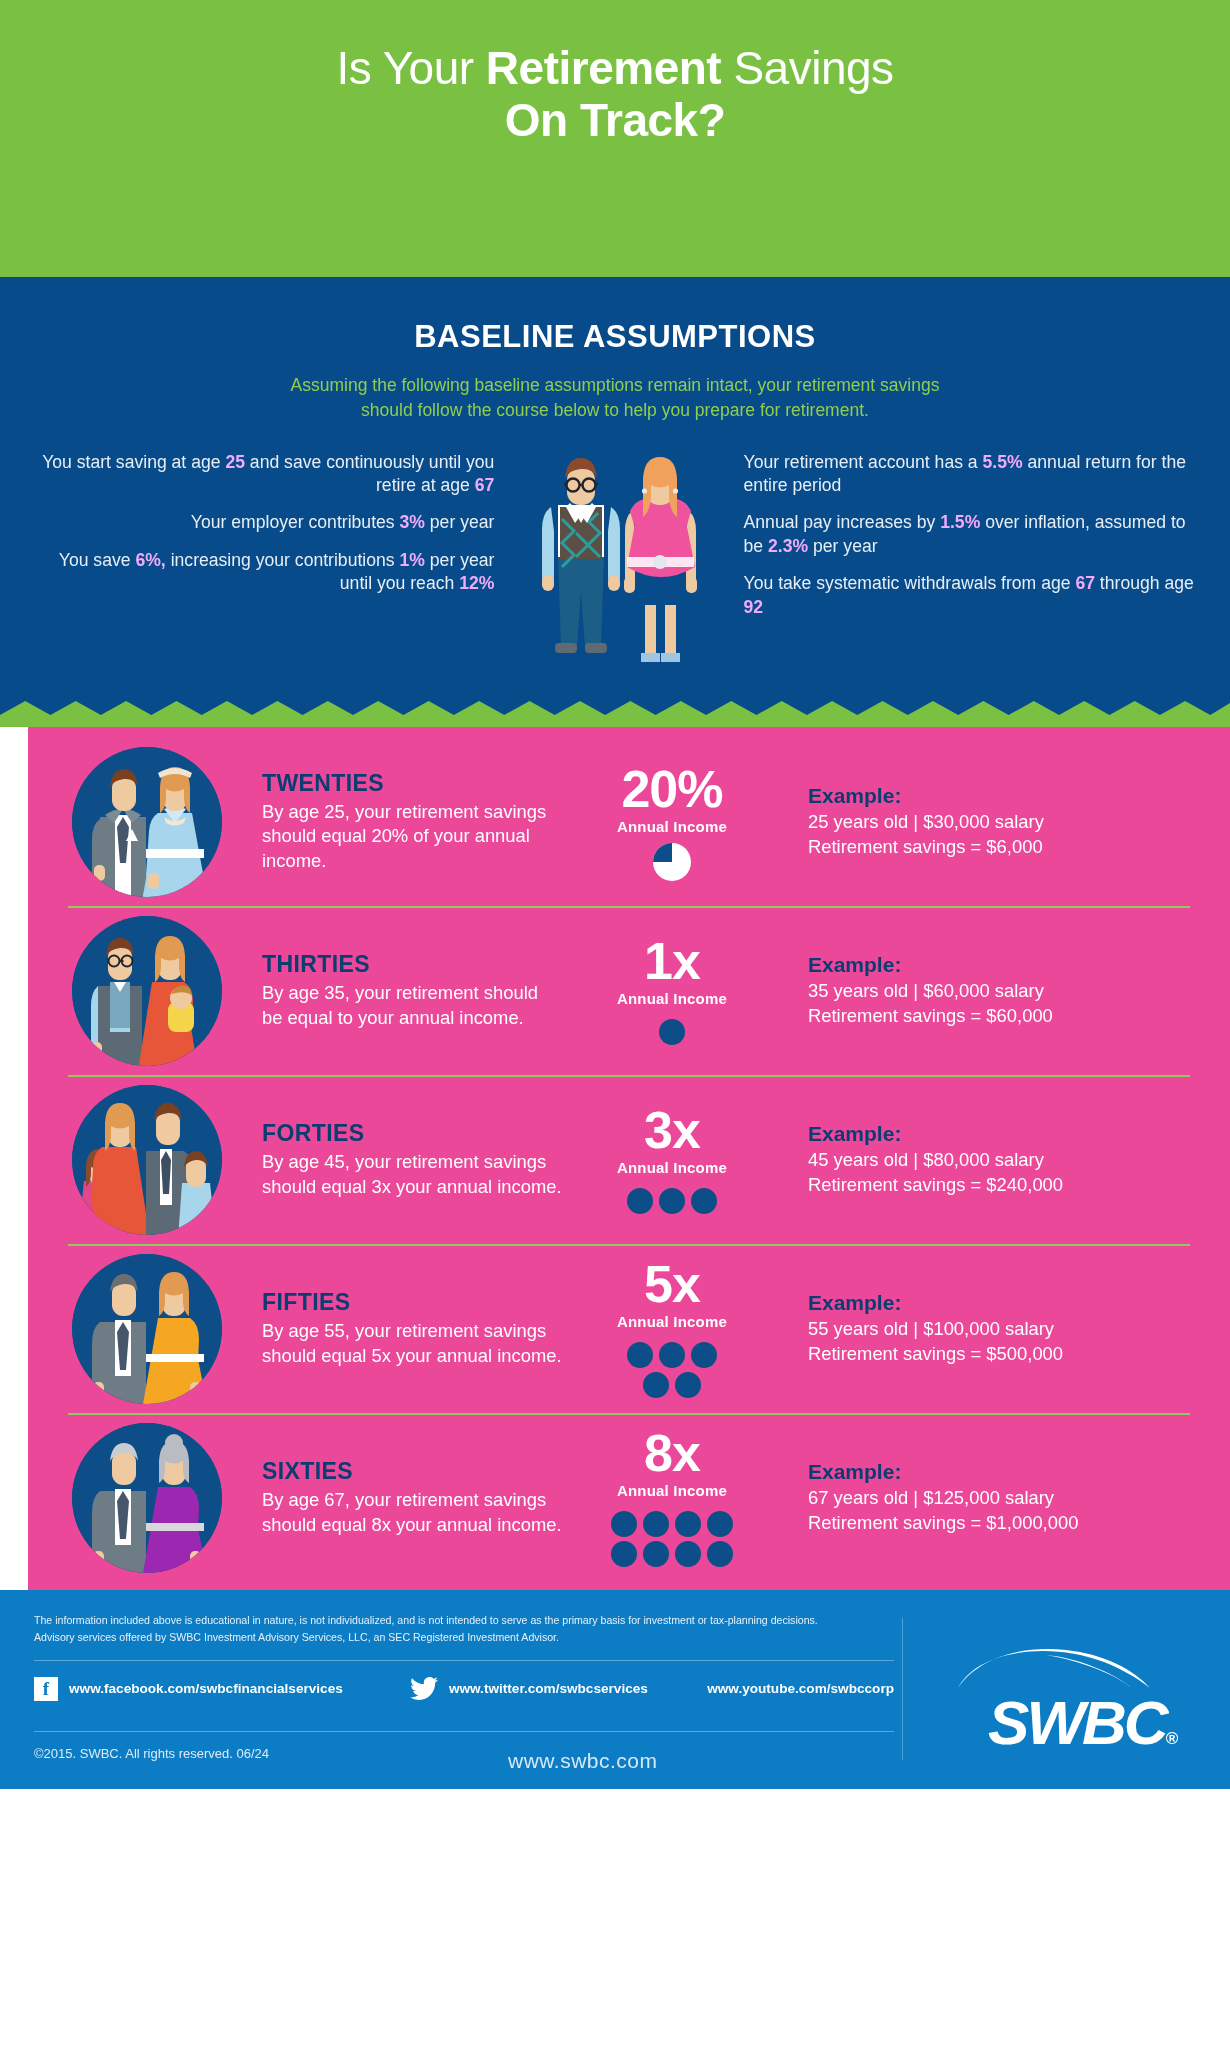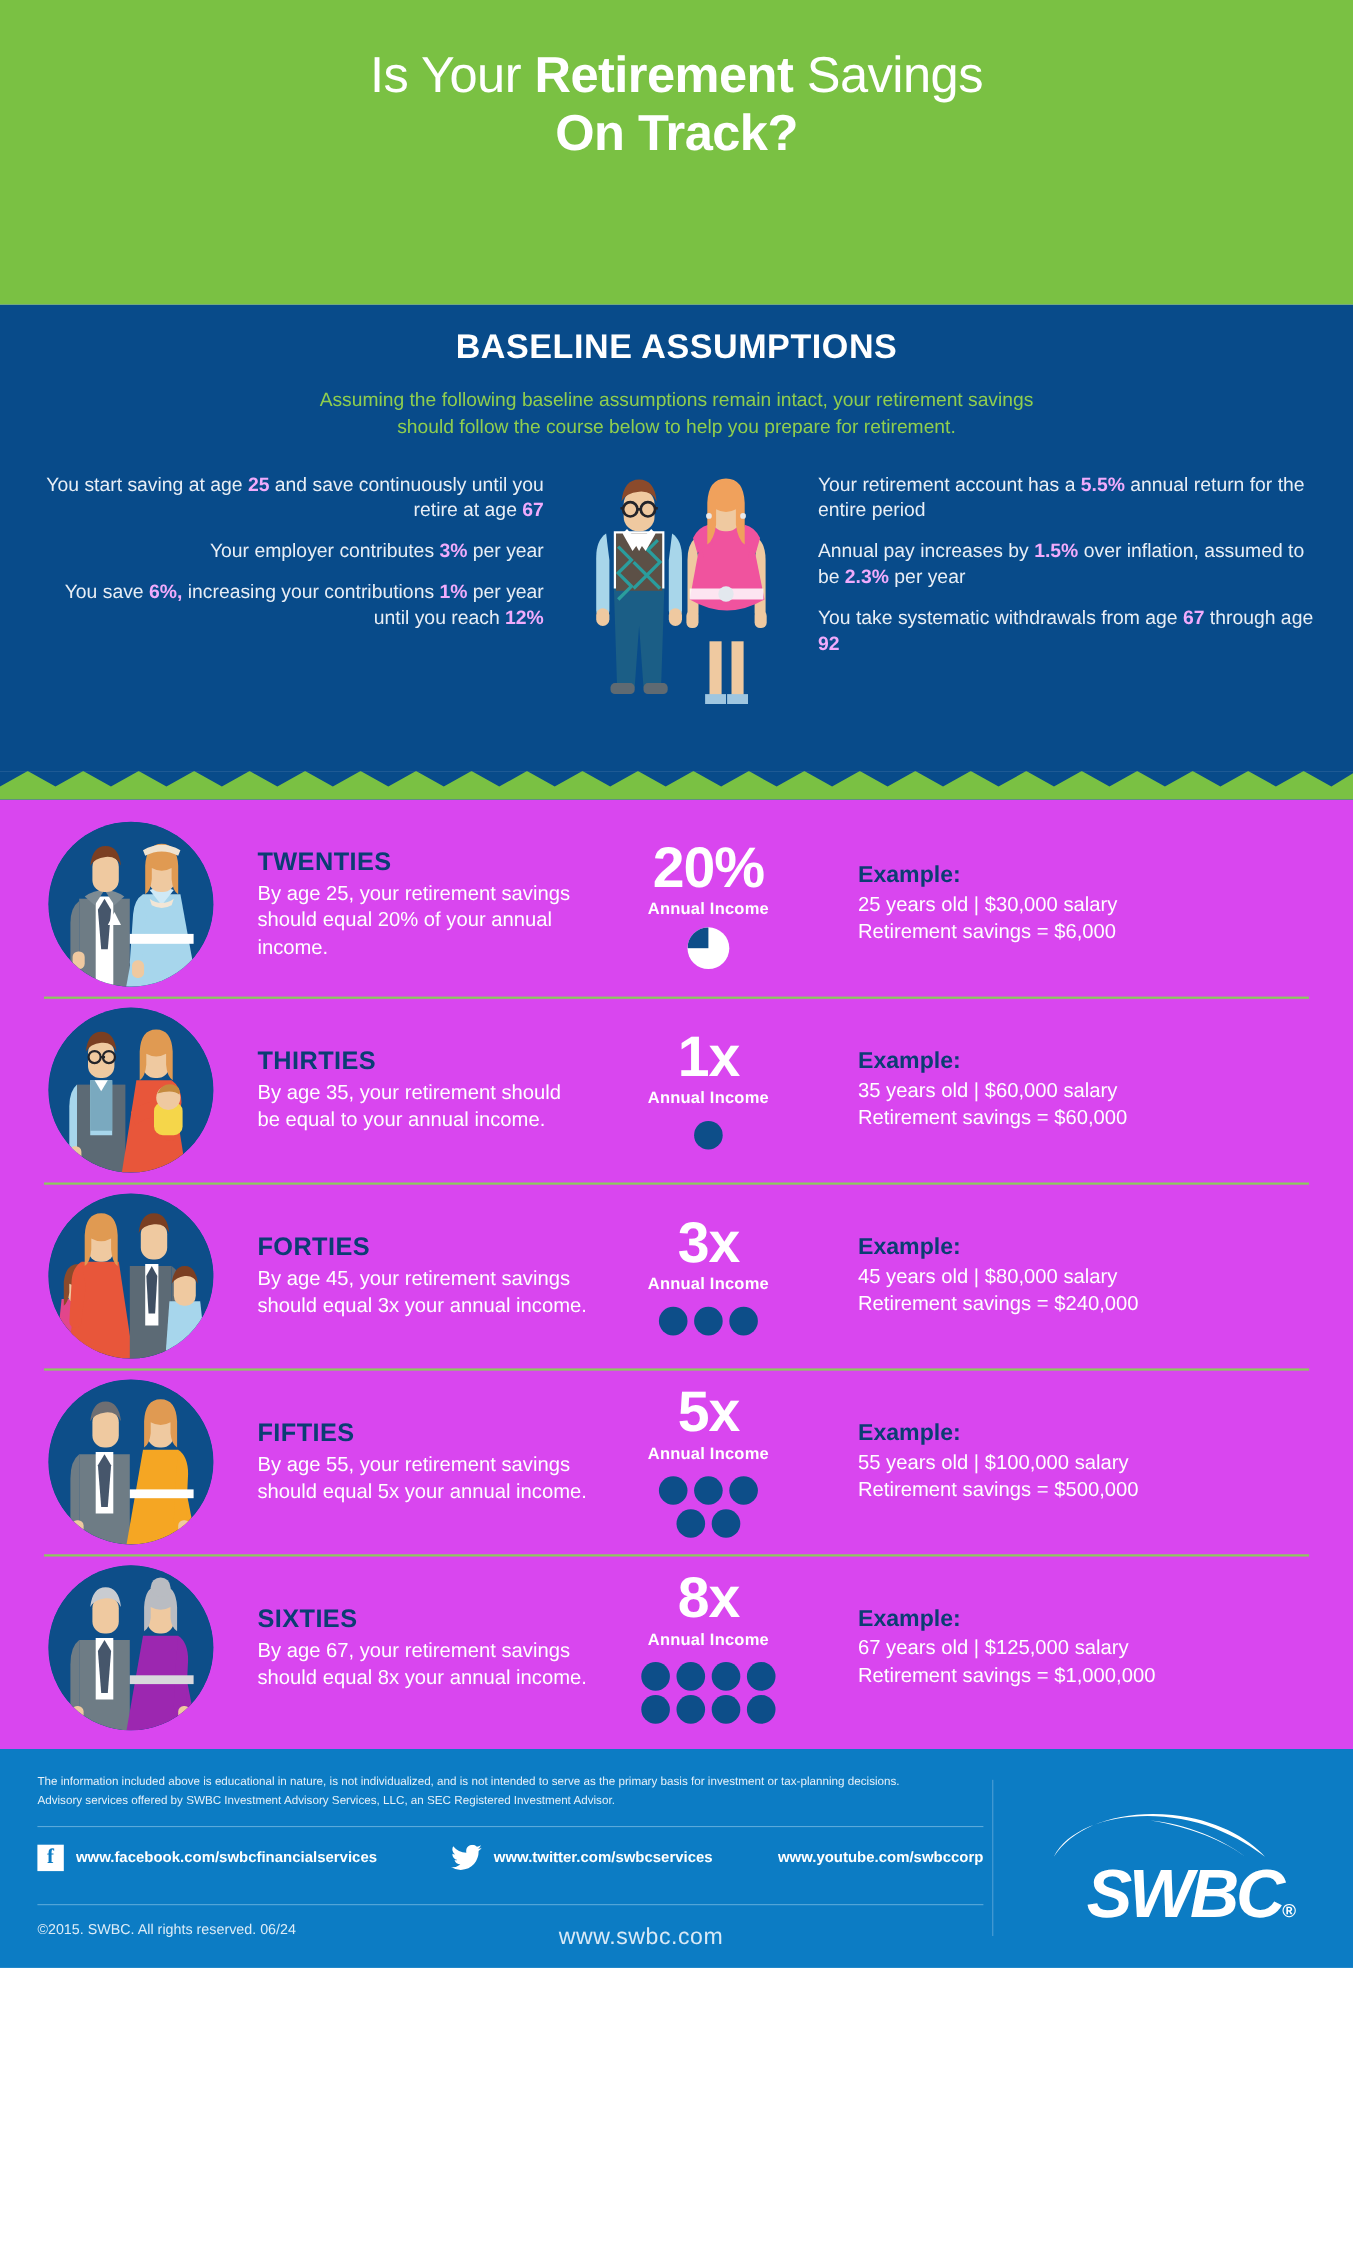--- a/index.html
+++ b/index.html
@@ -28,21 +28,21 @@
     line-height: 1.14;
     font-weight: 300;
     letter-spacing: -0.5px;
   }
   .header h1 .bold { font-weight: 700; }
 
   
   .baseline {
     background: #084b8a;
     position: relative;
-    padding-top: 20px;
+    padding-top: 42px;
     height: 424px;
   }
   .baseline-title {
     text-align: center;
     color: #ffffff;
     font-size: 31px;
     font-weight: 700;
     letter-spacing: 0.5px;
   }
   .baseline-sub {
@@ -95,21 +95,21 @@
     position: absolute;
     left: 0; bottom: 0;
     width: 1230px;
     height: 26px;
     background: #7ac143;
     -webkit-clip-path: polygon(0 26px, 0 14px, 2.05% 0, 4.1% 14px, 6.15% 0, 8.2% 14px, 10.25% 0, 12.3% 14px, 14.35% 0, 16.4% 14px, 18.45% 0, 20.5% 14px, 22.55% 0, 24.6% 14px, 26.65% 0, 28.7% 14px, 30.75% 0, 32.8% 14px, 34.85% 0, 36.9% 14px, 38.95% 0, 41% 14px, 43.05% 0, 45.1% 14px, 47.15% 0, 49.2% 14px, 51.25% 0, 53.3% 14px, 55.35% 0, 57.4% 14px, 59.45% 0, 61.5% 14px, 63.55% 0, 65.6% 14px, 67.65% 0, 69.7% 14px, 71.75% 0, 73.8% 14px, 75.85% 0, 77.9% 14px, 79.95% 0, 82% 14px, 84.05% 0, 86.1% 14px, 88.15% 0, 90.2% 14px, 92.25% 0, 94.3% 14px, 96.35% 0, 98.4% 14px, 100% 2px, 100% 26px);
     clip-path: polygon(0 26px, 0 14px, 2.05% 0, 4.1% 14px, 6.15% 0, 8.2% 14px, 10.25% 0, 12.3% 14px, 14.35% 0, 16.4% 14px, 18.45% 0, 20.5% 14px, 22.55% 0, 24.6% 14px, 26.65% 0, 28.7% 14px, 30.75% 0, 32.8% 14px, 34.85% 0, 36.9% 14px, 38.95% 0, 41% 14px, 43.05% 0, 45.1% 14px, 47.15% 0, 49.2% 14px, 51.25% 0, 53.3% 14px, 55.35% 0, 57.4% 14px, 59.45% 0, 61.5% 14px, 63.55% 0, 65.6% 14px, 67.65% 0, 69.7% 14px, 71.75% 0, 73.8% 14px, 75.85% 0, 77.9% 14px, 79.95% 0, 82% 14px, 84.05% 0, 86.1% 14px, 88.15% 0, 90.2% 14px, 92.25% 0, 94.3% 14px, 96.35% 0, 98.4% 14px, 100% 2px, 100% 26px);
   }
 
   
-  .rows { background: #d946ef; padding-top: 10px; padding-bottom: 8px; }
+  .rows { background: #ec4899; padding-top: 10px; padding-bottom: 8px; margin-left: 28px; }
   .age-row {
     display: flex;
     align-items: center;
     height: 169px;
     padding: 0 38px 0 44px;
     position: relative;
   }
   .age-row + .age-row::before {
     content: "";
     position: absolute;

